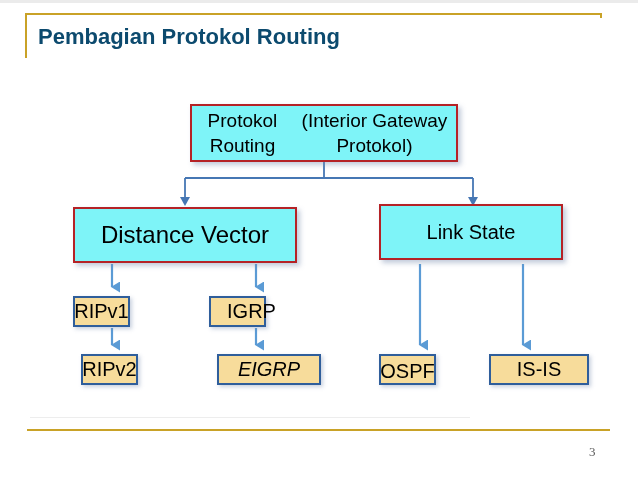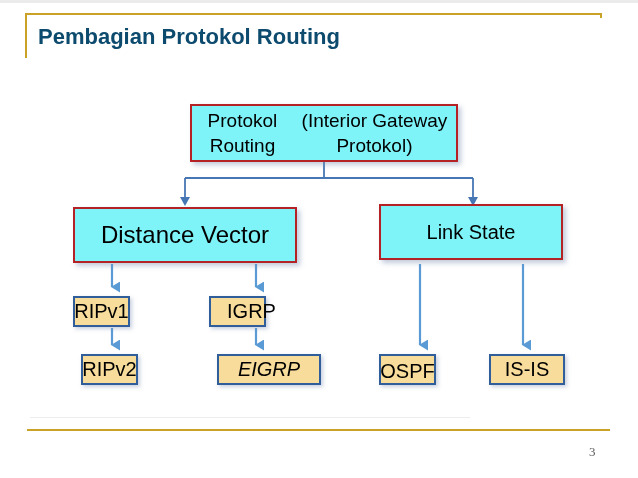--- a/index.html
+++ b/index.html
@@ -95,21 +95,21 @@
   }
   .node-small {
     width: 57px; height: 31px;
     font-size: 20px;
   }
   .node-ripv1 { left: 73px;  top: 296px; }
   .node-igrp  { left: 209px; top: 296px; padding-left: 28px; }
   .node-ripv2 { left: 73px;  top: 354px; margin-left: 8px; }
   .node-eigrp { left: 217px; top: 354px; width: 104px; font-style: italic; }
   .node-ospf  { left: 379px; top: 354px; align-items: flex-end; }
-  .node-isis  { left: 489px; top: 354px; width: 76px; }
+  .node-isis  { left: 489px; top: 354px; width: 100px; }
 
   .gold-bottom-line {
     position: absolute;
     left: 27px; top: 429px;
     width: 583px; height: 2px;
     background: #C9A227;
   }
   .faint-line {
     position: absolute;
     left: 30px; top: 417px;

